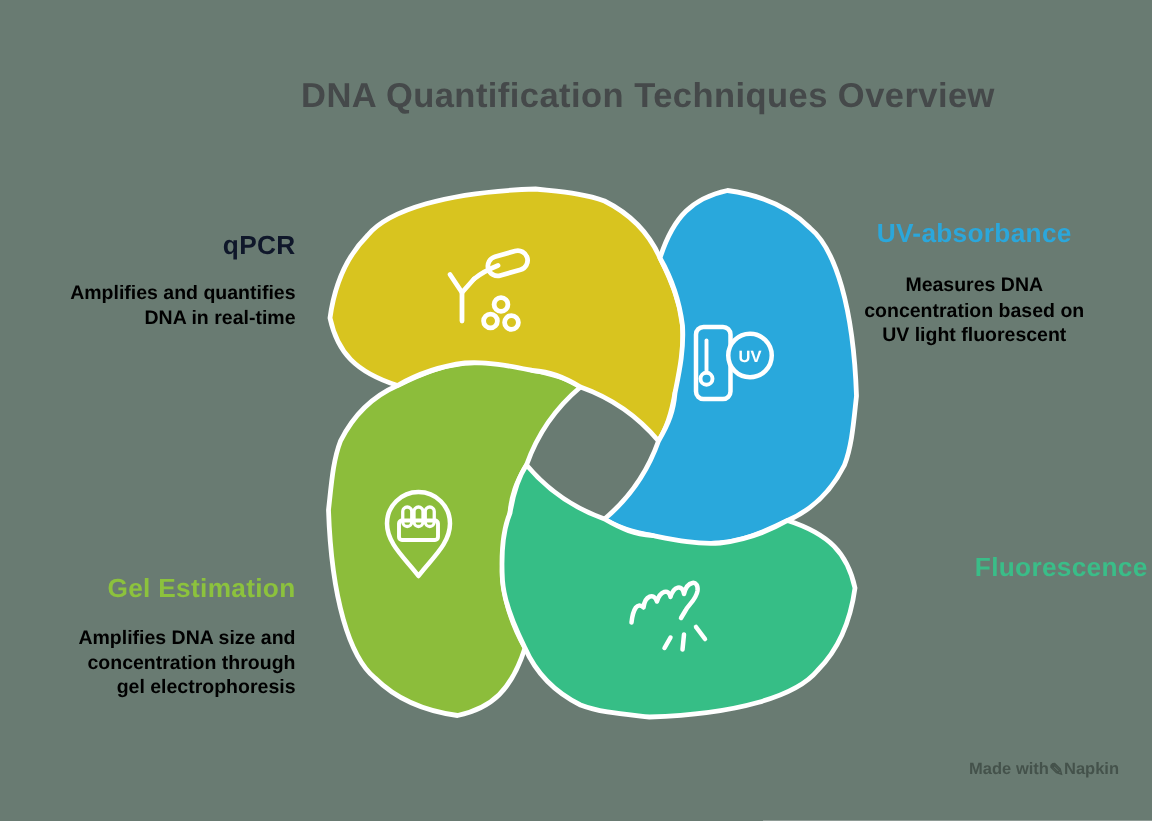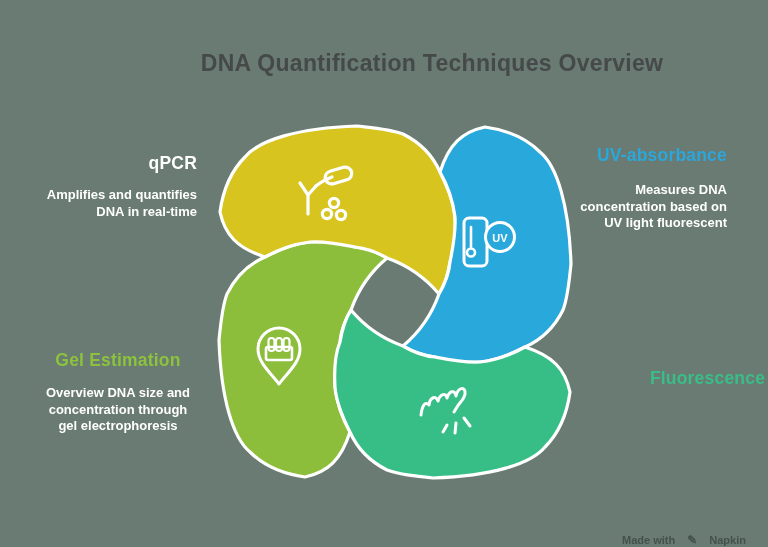--- a/index.html
+++ b/index.html
@@ -8,34 +8,34 @@
     background:#697B72;
     font-family:"Liberation Sans", sans-serif;
   }
   #title{
     position:absolute; top:50px; left:0; width:768px;
     text-align:center; font-size:23px; font-weight:700;
     color:#45494A; letter-spacing:.3px;padding-left:48px;
   }
   .tech-block{ position:absolute; }
   .tech-heading{ font-size:17.5px; font-weight:700; letter-spacing:.2px; margin:0; }
-  .tech-desc{ font-size:13px; font-weight:700; line-height:16.5px; color:#ffffff; margin:0; }
+  .tech-desc{ font-size:13px; font-weight:700; line-height:16.5px; color:#000000; margin:0; }
   #block-qpcr{ top:153px; left:27px; width:170px; text-align:right; }
-  #block-qpcr .tech-heading{ color:#ffffff; margin-bottom:13px; }
-  #block-uv{ top:145px; left:572px; width:155px; text-align:right; }
+  #block-qpcr .tech-heading{ color:#0f172a; margin-bottom:13px; }
+  #block-uv{ top:145px; left:572px; width:155px; text-align:center; }
   #block-uv .tech-heading{ color:#2BA7DB; margin-bottom:16px; }
-  #block-gel{ top:350px; left:39px; width:158px; text-align:center; }
+  #block-gel{ top:382px; left:39px; width:158px; text-align:right; }
   #block-gel .tech-heading{ color:#8CC23D; margin-bottom:14px; }
   #block-fluor{ top:368px; left:572px; width:175px; text-align:center;margin-left:48px; }
   #block-fluor .tech-heading{ color:#3ABD88; margin-bottom:12px; }
   #pinwheel{ position:absolute; top:0; left:0; }
   #watermark{
-    position:absolute; right:22px; bottom:0;
+    position:absolute; right:22px; bottom:27px;
     font-size:11px; font-weight:600; color:#414E47; opacity:.9;
-    display:flex; align-items:center; gap:12px;
+    display:flex; align-items:center; gap:0;
   }
   #watermark .brand{ font-weight:700; }
   #watermark .pencil{ font-size:12px; }
 </style>
 </head>
 <body>
 
 <div id="stage">
 
   <div id="title">DNA Quantification Techniques Overview</div>
@@ -110,21 +110,21 @@
     <div class="tech-desc">Amplifies and quantifies DNA in real-time</div>
   </div>
 
   <div class="tech-block" id="block-uv">
     <div class="tech-heading">UV-absorbance</div>
     <div class="tech-desc">Measures DNA concentration based on UV light fluorescent</div>
   </div>
 
   <div class="tech-block" id="block-gel">
     <div class="tech-heading">Gel Estimation</div>
-    <div class="tech-desc">Overview DNA size and concentration through gel electrophoresis</div>
+    <div class="tech-desc">Amplifies DNA size and concentration through gel electrophoresis</div>
   </div>
 
   <div class="tech-block" id="block-fluor">
     <div class="tech-heading">Fluorescence</div>
   </div>
 
   <div id="watermark">
     <span>Made with</span>
     <span class="pencil">✎</span>
     <span class="brand">Napkin</span>

